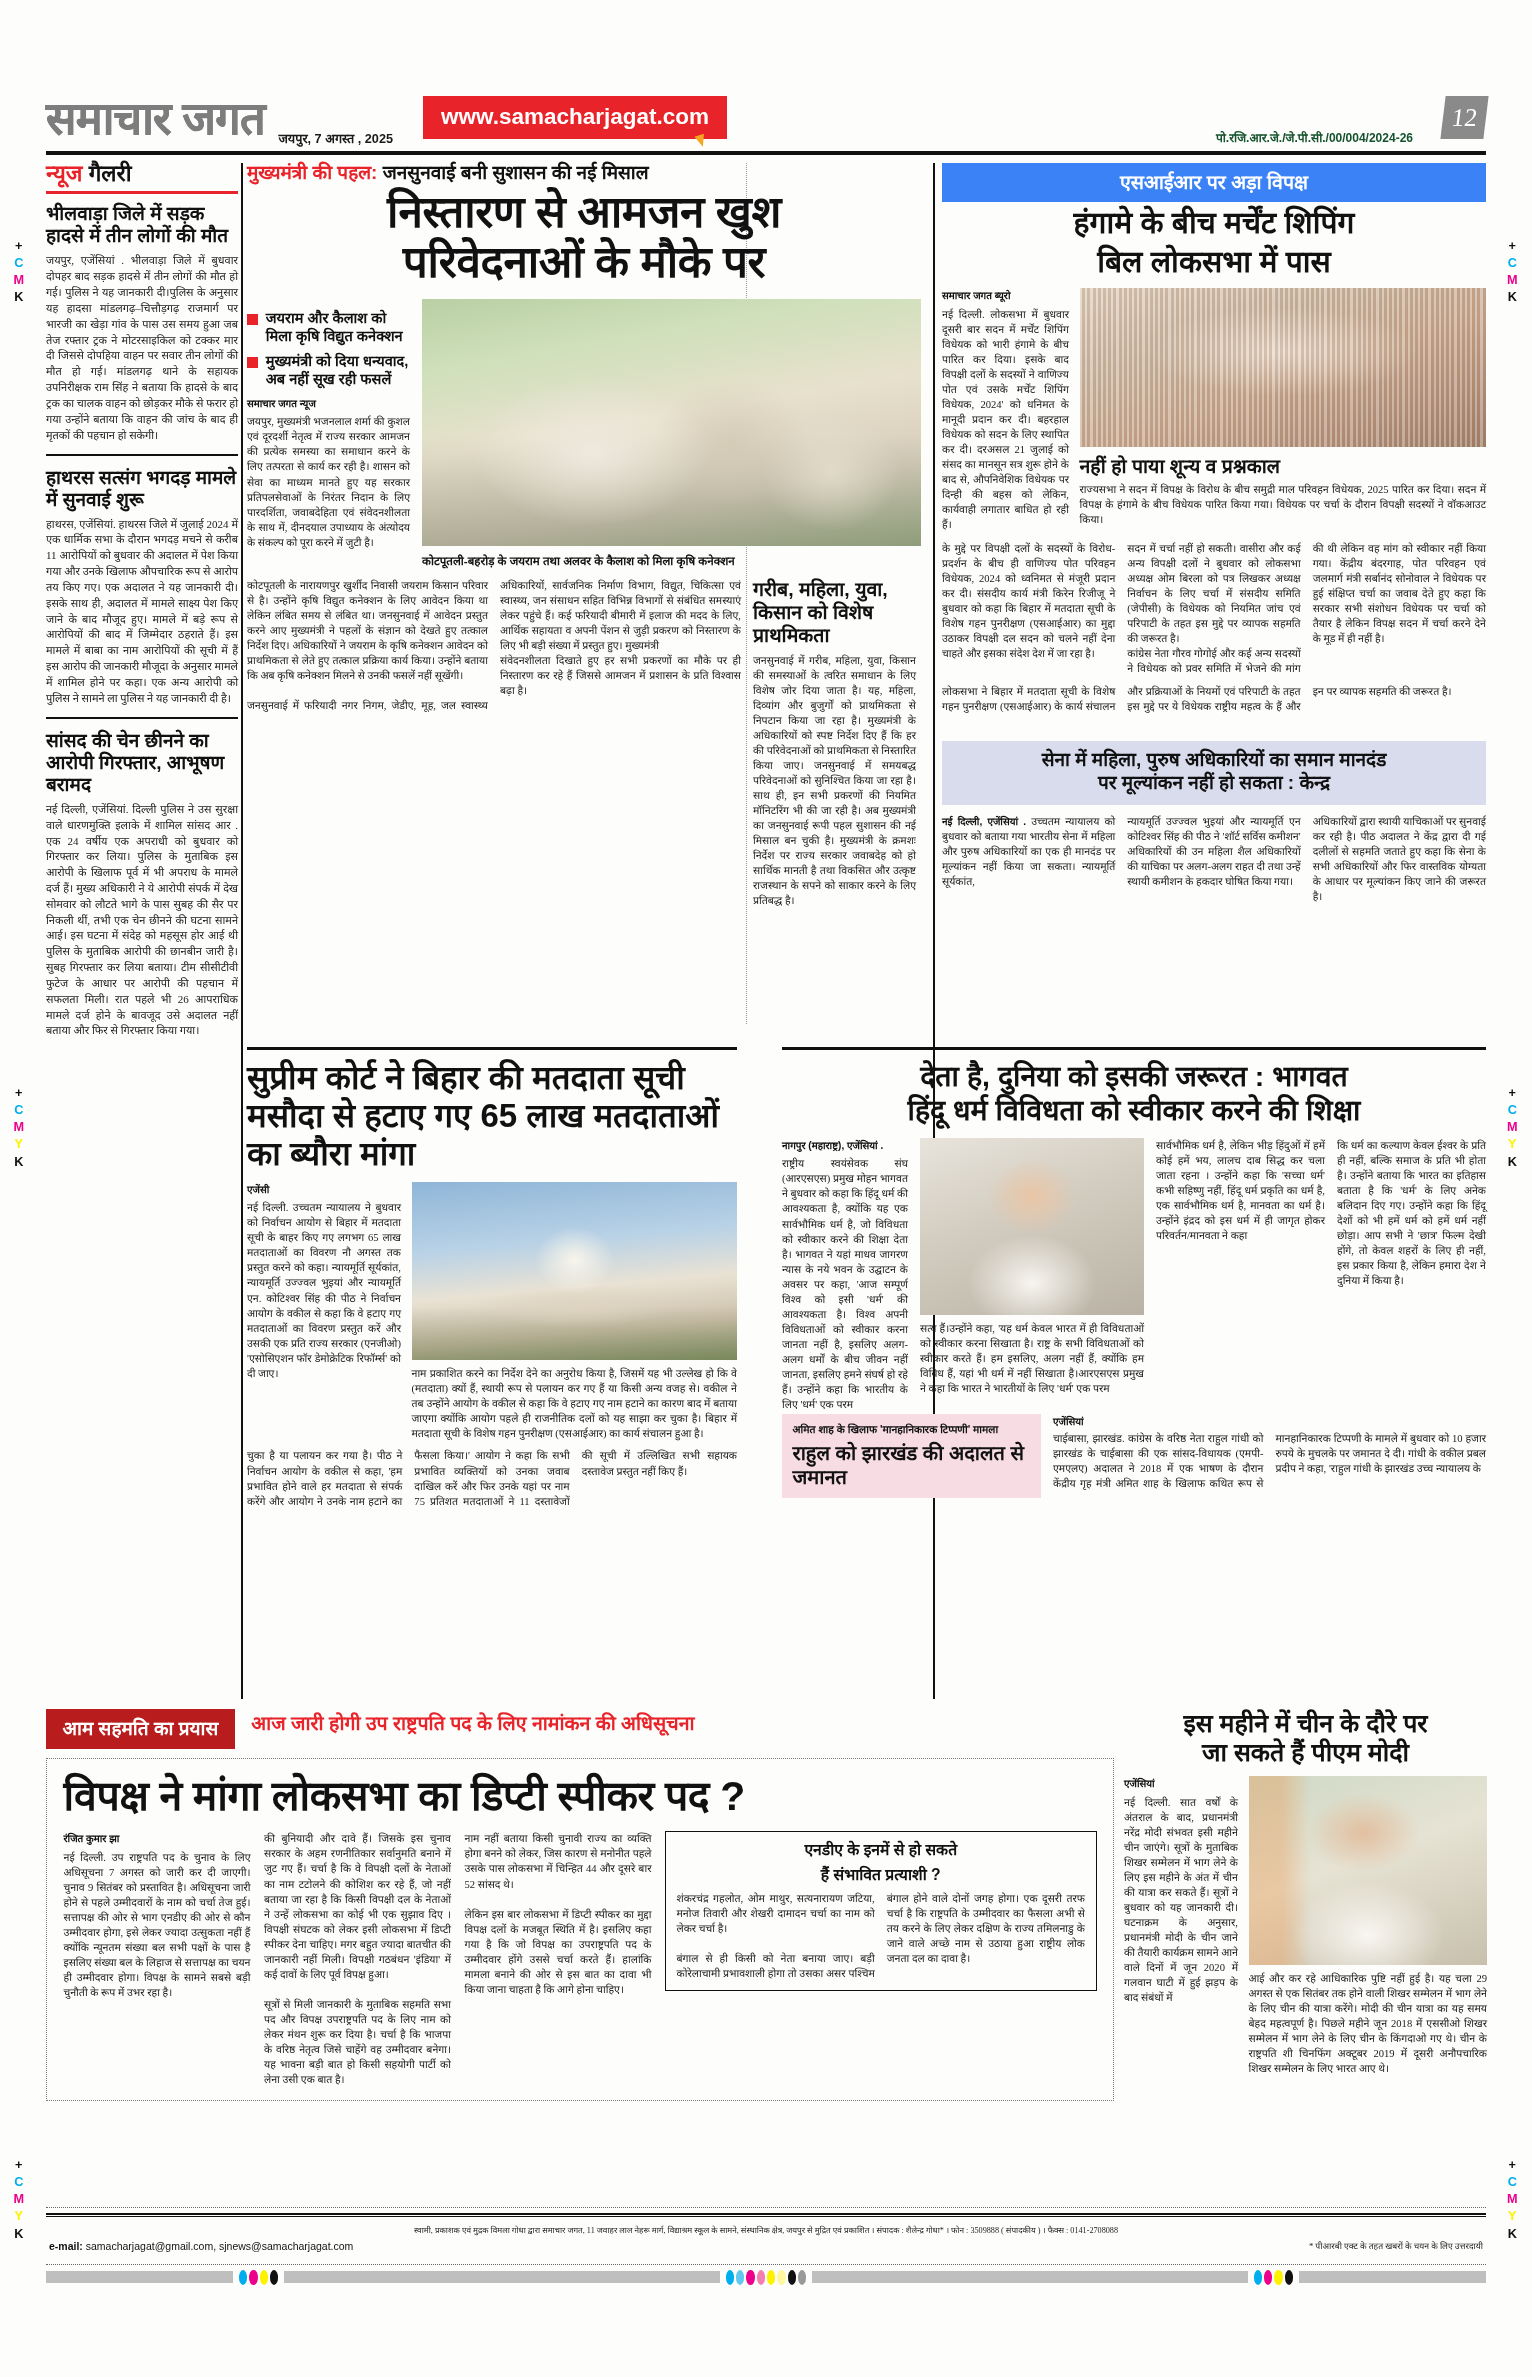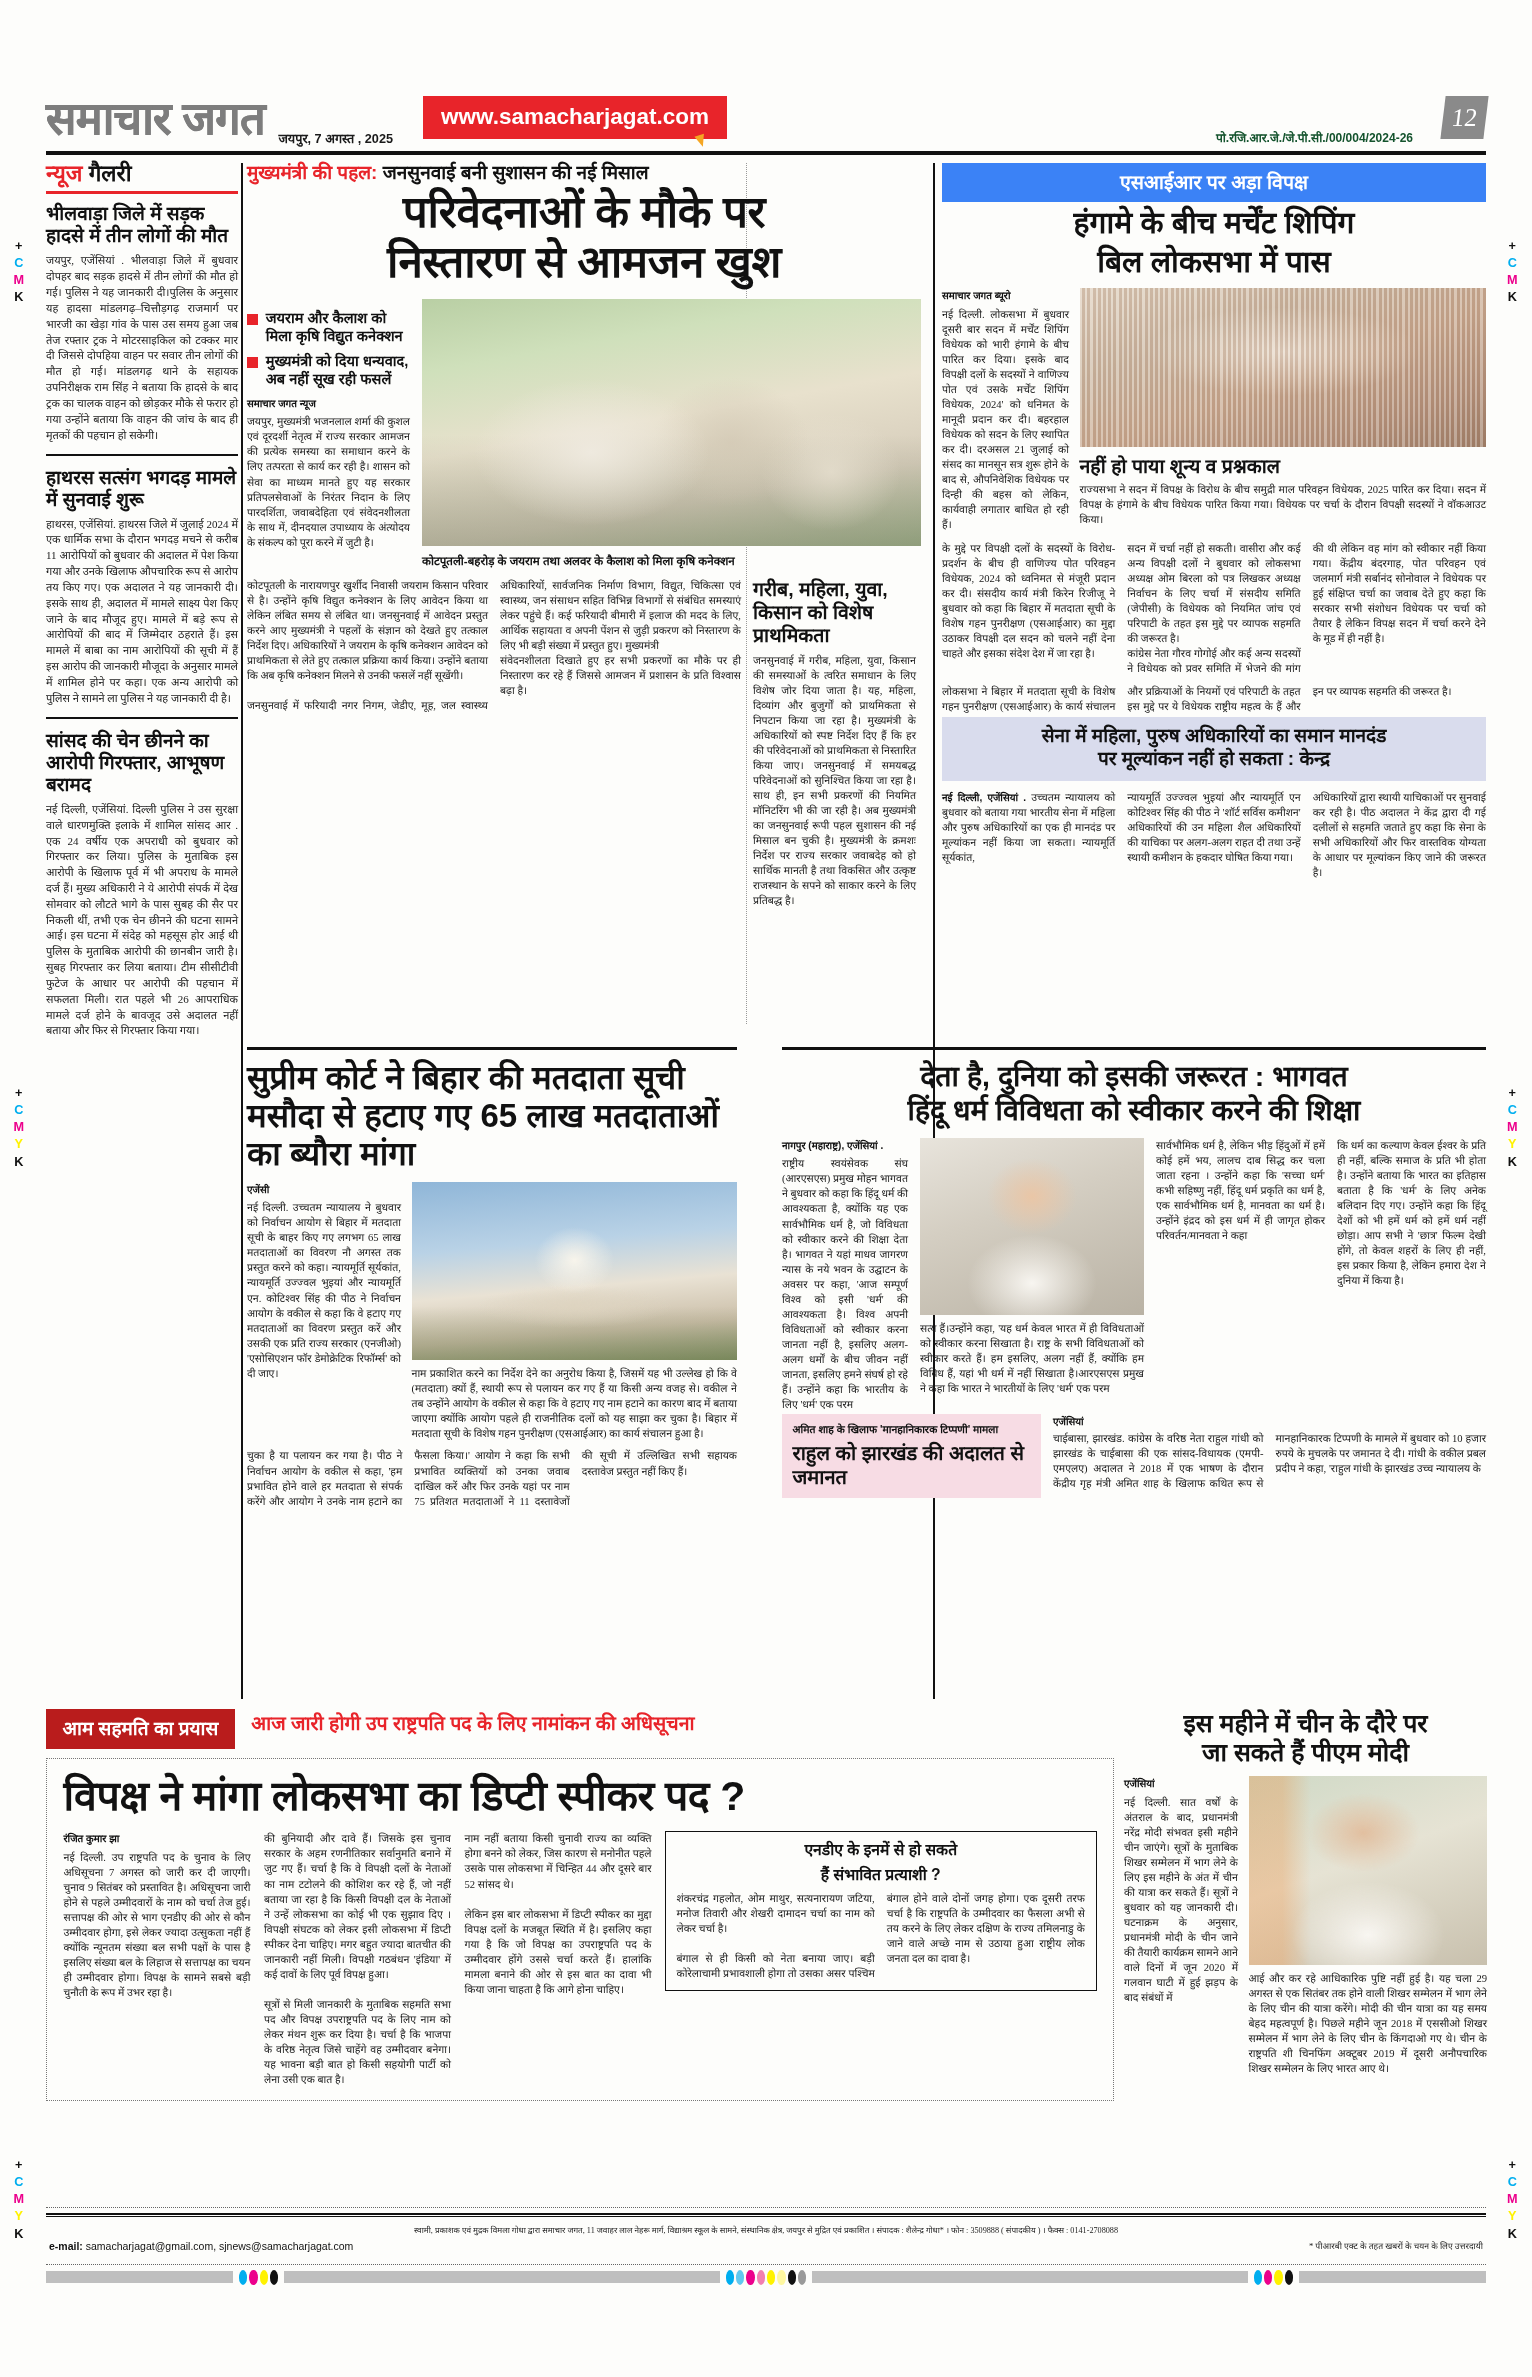--- a/index.html
+++ b/index.html
@@ -510,22 +510,22 @@
       <div class="left-hl">सांसद की चेन छीनने का आरोपी गिरफ्तार, आभूषण बरामद</div>
       <div class="left-body">नई दिल्ली, एजेंसियां. दिल्ली पुलिस ने उस सुरक्षा वाले धारणमुक्ति इलाके में शामिल सांसद आर . एक 24 वर्षीय एक अपराधी को बुधवार को गिरफ्तार कर लिया। पुलिस के मुताबिक इस आरोपी के खिलाफ पूर्व में भी अपराध के मामले दर्ज हैं। मुख्य अधिकारी ने ये आरोपी संपर्क में देख सोमवार को लौटते भागे के पास सुबह की सैर पर निकली थीं, तभी एक चेन छीनने की घटना सामने आई। इस घटना में संदेह को महसूस होर आई थी पुलिस के मुताबिक आरोपी की छानबीन जारी है। सुबह गिरफ्तार कर लिया बताया। टीम सीसीटीवी फुटेज के आधार पर आरोपी की पहचान में सफलता मिली। रात पहले भी 26 आपराधिक मामले दर्ज होने के बावजूद उसे अदालत नहीं बताया और फिर से गिरफ्तार किया गया।</div>
     </div>
   </div>
 
   <div class="center-col">
     <div class="cm-kicker">
       <span class="red">मुख्यमंत्री की पहल:</span>
       <span class="blk">जनसुनवाई बनी सुशासन की नई मिसाल</span>
     </div>
+    <div class="cm-headline">निस्तारण से आमजन खुश</div>
     <div class="cm-headline">परिवेदनाओं के मौके पर</div>
-    <div class="cm-headline">निस्तारण से आमजन खुश</div>
 
     <div style="display:flex; gap:12px; margin-top:12px;">
 
       <div style="width:163px;">
         <div class="bullet-list">
           <div class="bullet-row">
             <span class="bullet-sq"></span>
             <span class="bullet-tx">जयराम और कैलाश को मिला कृषि विद्युत कनेक्शन</span>
           </div>
           <div class="bullet-row">
@@ -578,21 +578,21 @@
     <div class="col3" style="margin-top:9px;">
       <div class="body-text">के मुद्दे पर विपक्षी दलों के सदस्यों के विरोध-प्रदर्शन के बीच ही वाणिज्य पोत परिवहन विधेयक, 2024 को ध्वनिमत से मंजूरी प्रदान कर दी। संसदीय कार्य मंत्री किरेन रिजीजू ने बुधवार को कहा कि बिहार में मतदाता सूची के विशेष गहन पुनरीक्षण (एसआईआर) का मुद्दा उठाकर विपक्षी दल सदन को चलने नहीं देना चाहते और इसका संदेश देश में जा रहा है।</div>
       <div class="body-text">सदन में चर्चा नहीं हो सकती। वासीरा और कई अन्य विपक्षी दलों ने बुधवार को लोकसभा अध्यक्ष ओम बिरला को पत्र लिखकर अध्यक्ष निर्वाचन के लिए चर्चा में संसदीय समिति (जेपीसी) के विधेयक को नियमित जांच एवं परिपाटी के तहत इस मुद्दे पर व्यापक सहमति की जरूरत है।</div>
       <div class="body-text">कांग्रेस नेता गौरव गोगोई और कई अन्य सदस्यों ने विधेयक को प्रवर समिति में भेजने की मांग की थी लेकिन वह मांग को स्वीकार नहीं किया गया। केंद्रीय बंदरगाह, पोत परिवहन एवं जलमार्ग मंत्री सर्बानंद सोनोवाल ने विधेयक पर हुई संक्षिप्त चर्चा का जवाब देते हुए कहा कि सरकार सभी संशोधन विधेयक पर चर्चा को तैयार है लेकिन विपक्ष सदन में चर्चा करने देने के मूड में ही नहीं है।</div>
     </div>
 
     <div class="col3" style="margin-top:7.5px;">
       <div class="body-text">लोकसभा ने बिहार में मतदाता सूची के विशेष गहन पुनरीक्षण (एसआईआर) के कार्य संचालन और प्रक्रियाओं के नियमों एवं परिपाटी के तहत इस मुद्दे पर ये विधेयक राष्ट्रीय महत्व के हैं और इन पर व्यापक सहमति की जरूरत है।</div>
     </div>
 
-    <div class="lilac-band" style="margin-top:3px;">
+    <div class="lilac-band" style="margin-top:27px;">
       <div class="t">सेना में महिला, पुरुष अधिकारियों का समान मानदंड</div>
       <div class="t">पर मूल्यांकन नहीं हो सकता : केन्द्र</div>
     </div>
     <div class="col3" style="margin-top:9px;">
       <div class="body-text">
         <span class="byline">नई दिल्ली, एजेंसियां .</span>
         <span>उच्चतम न्यायालय को बुधवार को बताया गया भारतीय सेना में महिला और पुरुष अधिकारियों का एक ही मानदंड पर मूल्यांकन नहीं किया जा सकता। न्यायमूर्ति सूर्यकांत,</span>
       </div>
       <div class="body-text">न्यायमूर्ति उज्ज्वल भुइयां और न्यायमूर्ति एन कोटिश्वर सिंह की पीठ ने 'शॉर्ट सर्विस कमीशन' अधिकारियों की उन महिला शैल अधिकारियों की याचिका पर अलग-अलग राहत दी तथा उन्हें स्थायी कमीशन के हकदार घोषित किया गया।</div>
       <div class="body-text">अधिकारियों द्वारा स्थायी याचिकाओं पर सुनवाई कर रही है। पीठ अदालत ने केंद्र द्वारा दी गई दलीलों से सहमति जताते हुए कहा कि सेना के सभी अधिकारियों और फिर वास्तविक योग्यता के आधार पर मूल्यांकन किए जाने की जरूरत है।</div>

